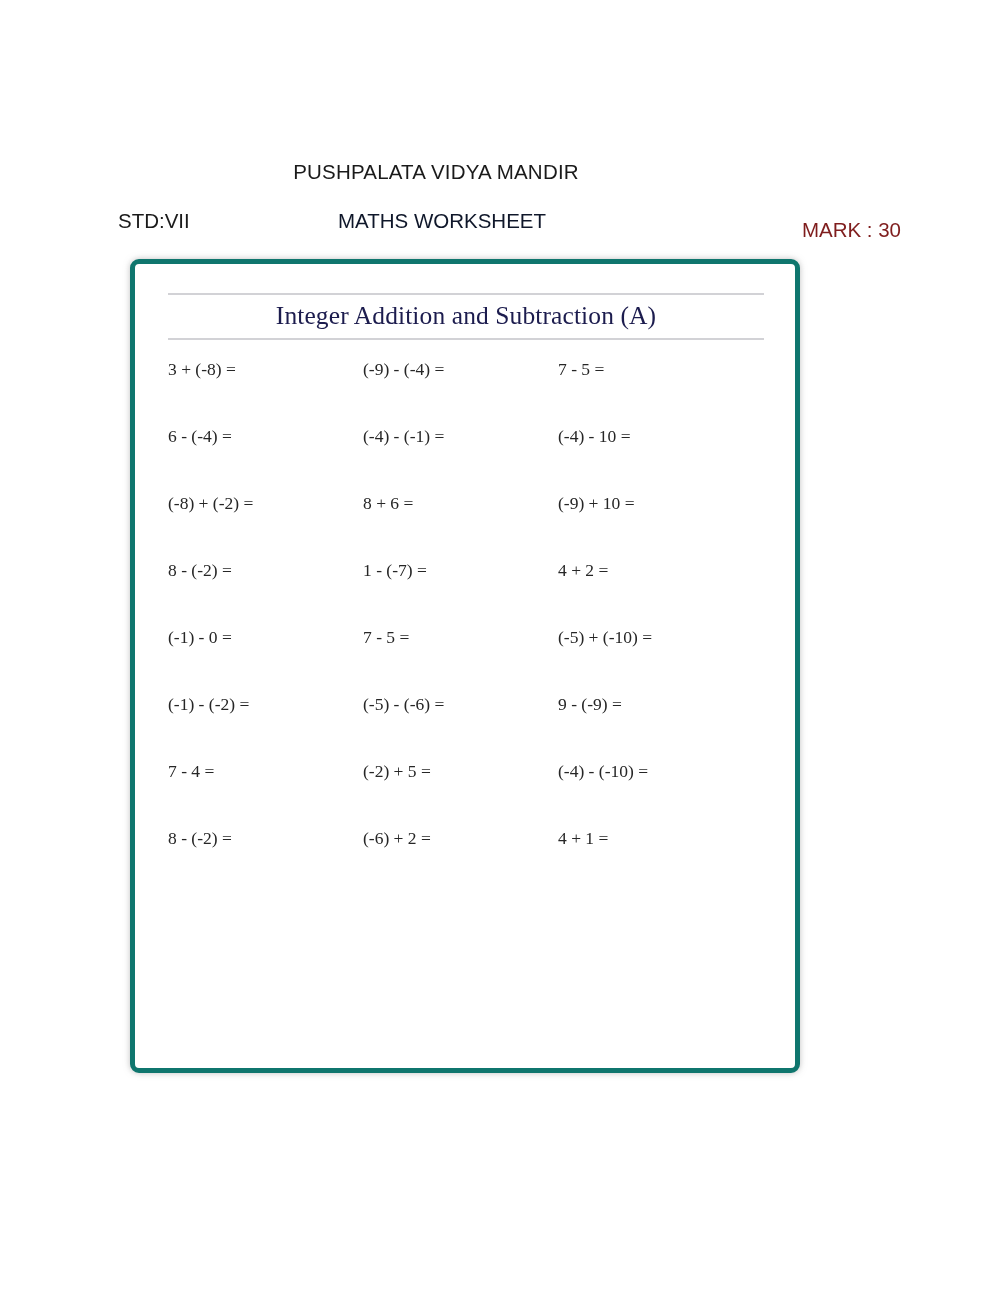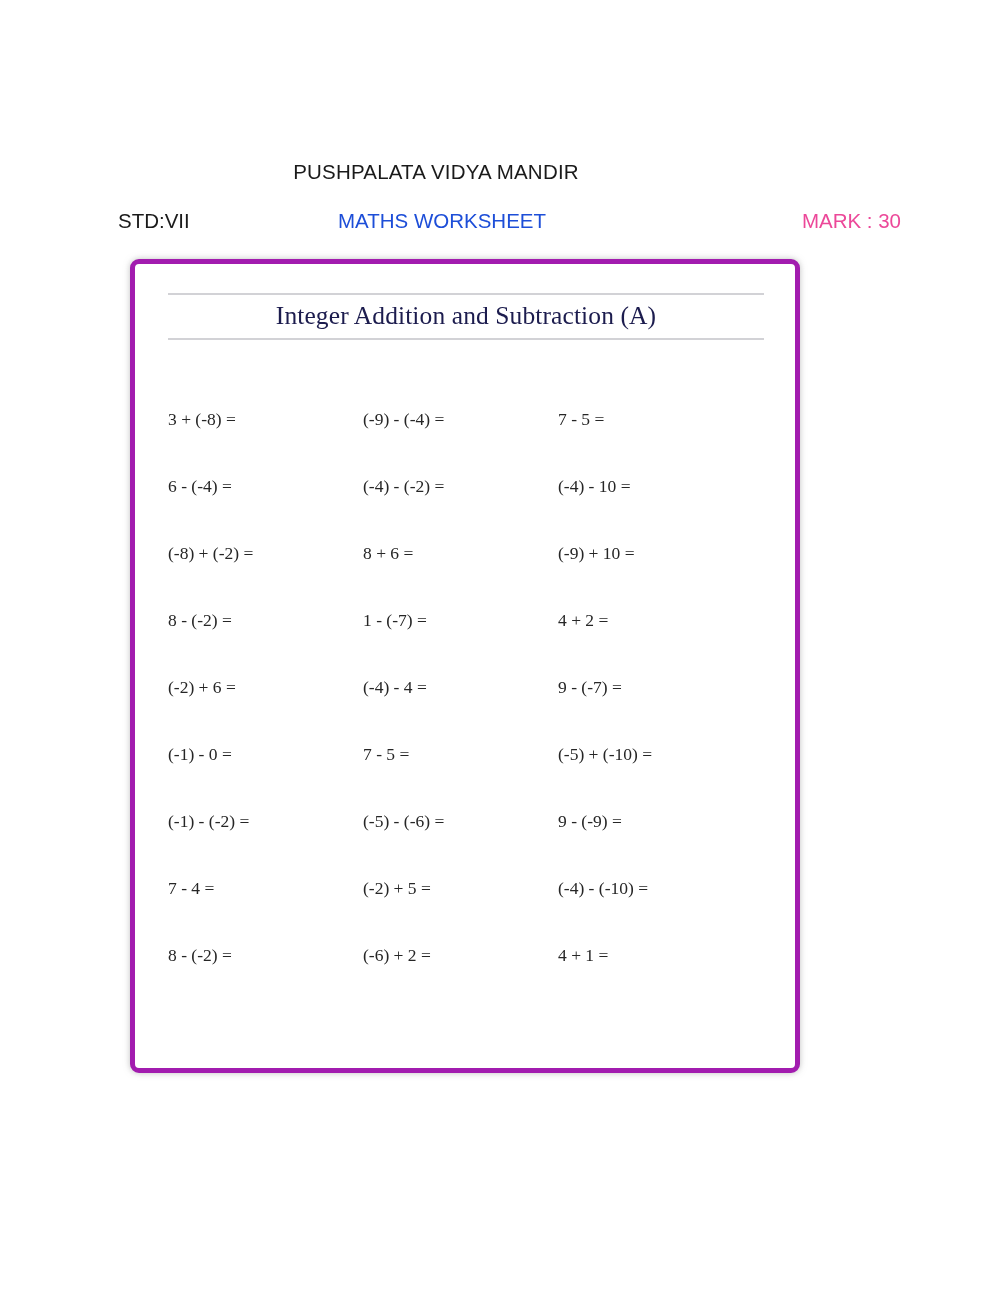--- a/index.html
+++ b/index.html
@@ -48,41 +48,41 @@
     color: #1a1a1a;
     white-space: nowrap;
   }
   .sheet-label {
     position: absolute;
     left: 0;
     top: 0;
     width: 884px;
     text-align: center;
     font-size: 20.5px;
-    color: #1d4ed8;
+    color: #0f172a;
     white-space: nowrap;
   }
   .mark-label {
     position: absolute;
     right: 99px;
-    top: 0;
-    font-size: 20.5px;
-    color: #ec4899;
+    top: 9px;
+    font-size: 20.5px;
+    color: #7f1d1d;
     white-space: nowrap;
   }
 
   
   .worksheet-card {
     position: absolute;
     left: 130px;
     top: 259px;
     width: 670px;
     height: 814px;
     background: #ffffff;
-    border: 5px solid #a21caf;
+    border: 5px solid #0f766e;
     border-radius: 9px;
     box-sizing: border-box;
     box-shadow: 0 0 6px rgba(140,140,140,0.55);
     filter: blur(0.25px);
   }
   .card-inner {
     position: absolute;
     left: 0;
     top: 0;
     width: 100%;
@@ -114,21 +114,21 @@
   
   .problems {
     position: absolute;
     left: 33px;
     top: 97px;
     width: 600px;
   }
   .problem-row {
     display: flex;
     height: 67px;
-    align-items: flex-end;
+    align-items: flex-start;
   }
   .problem-cell {
     width: 195px;
     font-family: "Liberation Serif", serif;
     font-size: 17.5px;
     color: #262626;
     white-space: nowrap;
     line-height: 1;
   }
 </style>
@@ -154,39 +154,34 @@
     </div>
 
     <div class="problems">
       <div class="problem-row">
         <div class="problem-cell">3 + (-8) =</div>
         <div class="problem-cell">(-9) - (-4) =</div>
         <div class="problem-cell">7 - 5 =</div>
       </div>
       <div class="problem-row">
         <div class="problem-cell">6 - (-4) =</div>
-        <div class="problem-cell">(-4) - (-2) =</div>
+        <div class="problem-cell">(-4) - (-1) =</div>
         <div class="problem-cell">(-4) - 10 =</div>
       </div>
       <div class="problem-row">
         <div class="problem-cell">(-8) + (-2) =</div>
         <div class="problem-cell">8 + 6 =</div>
         <div class="problem-cell">(-9) + 10 =</div>
       </div>
       <div class="problem-row">
         <div class="problem-cell">8 - (-2) =</div>
         <div class="problem-cell">1 - (-7) =</div>
         <div class="problem-cell">4 + 2 =</div>
       </div>
       <div class="problem-row">
-        <div class="problem-cell">(-2) + 6 =</div>
-        <div class="problem-cell">(-4) - 4 =</div>
-        <div class="problem-cell">9 - (-7) =</div>
-      </div>
-      <div class="problem-row">
         <div class="problem-cell">(-1) - 0 =</div>
         <div class="problem-cell">7 - 5 =</div>
         <div class="problem-cell">(-5) + (-10) =</div>
       </div>
       <div class="problem-row">
         <div class="problem-cell">(-1) - (-2) =</div>
         <div class="problem-cell">(-5) - (-6) =</div>
         <div class="problem-cell">9 - (-9) =</div>
       </div>
       <div class="problem-row">

